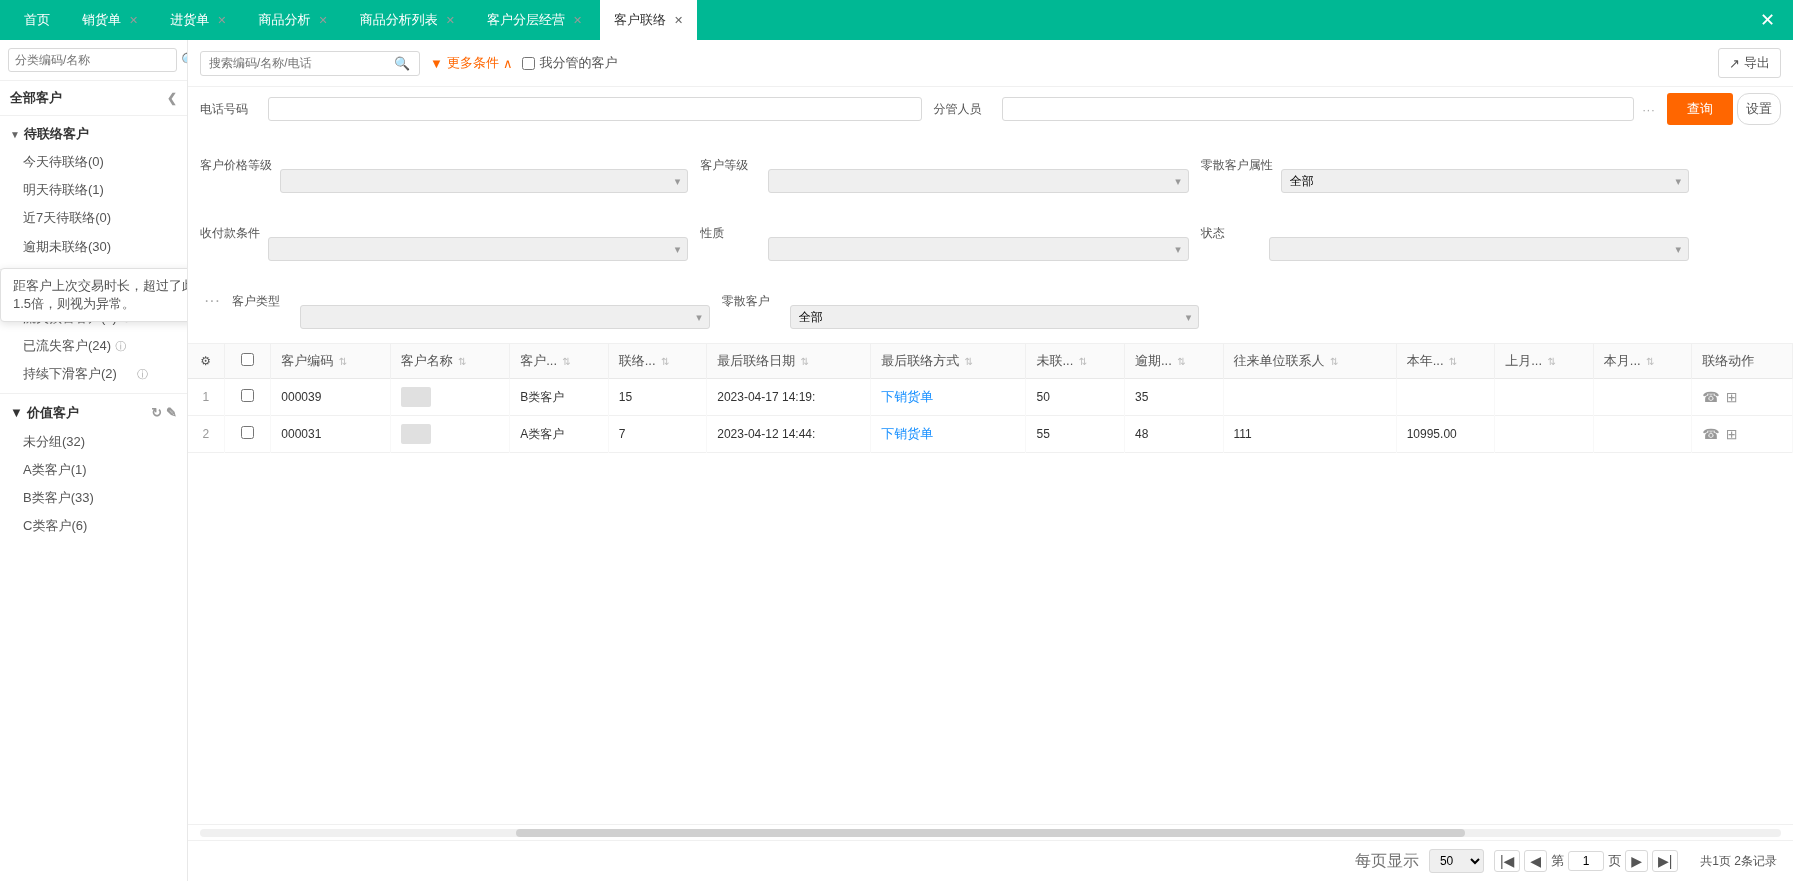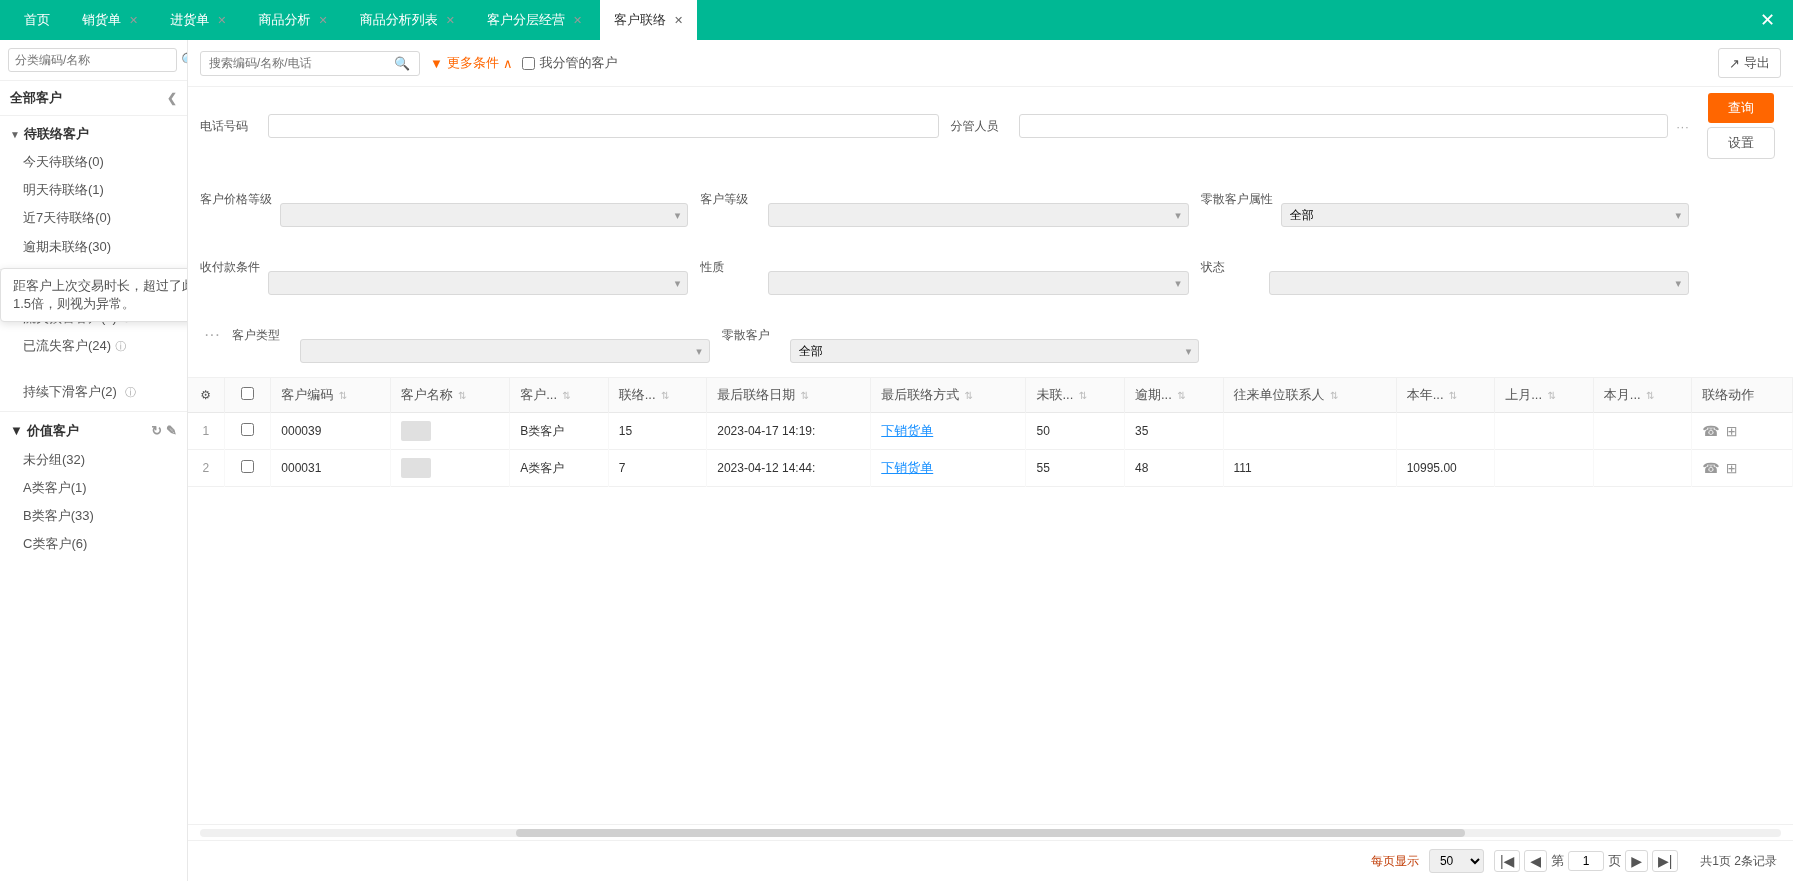--- a/index.html
+++ b/index.html
@@ -121,61 +121,61 @@
     }
     .filter-label { color: #555; font-size: 12px; white-space: nowrap; min-width: 60px; }
     .filter-select-wrap {
       flex: 1; position: relative; display: flex; align-items: center; margin-top: 32px;
     }
     .filter-select-wrap select { width: 100%; border: 1px solid #d9d9d9; border-radius: 3px; padding: 4px 24px 4px 8px; font-size: 12px; outline: none; appearance: none; cursor: pointer; }
     .filter-select-wrap::after { content: "▾"; position: absolute; right: 8px; color: #999; pointer-events: none; font-size: 11px; }
     .filter-input { flex: 1; border: 1px solid #d9d9d9; border-radius: 3px; padding: 4px 8px; font-size: 12px; outline: none; }
 
     .query-btn { background: #ff6600; color: #fff; border: none; border-radius: 3px; padding: 6px 20px; cursor: pointer; font-size: 13px; }
-    .settings-btn { background: #fff; color: #555; border: 1px solid #d9d9d9; border-radius: 4px; padding: 6px 20px; cursor: pointer; font-size: 13px; }
+    .settings-btn { background: #fff; color: #555; border: 1px solid #d9d9d9; border-radius: 12px; padding: 6px 8px; cursor: pointer; font-size: 13px; }
 
     .filter-last-row {
       display: flex; align-items: center; padding: 6px 0; gap: 12px;
     }
     .dots-btn { color: #aaa; cursor: pointer; font-size: 16px; margin-left: 4px; }
 
     
     .table-area { flex: 1; overflow: auto; background: #fff; margin: 0; }
     table { width: 100%; border-collapse: collapse; }
     thead tr { background: #fafafa; border-bottom: 1px solid #e8e8e8; }
     thead th {
       padding: 8px 10px; text-align: left; font-weight: normal;
       color: #555; font-size: 12px; white-space: nowrap;
       border-right: 1px solid #f0f0f0; position: relative;
     }
     thead th .sort-icon { color: #bbb; font-size: 10px; margin-left: 2px; }
     tbody tr { border-bottom: 1px solid #f0f0f0; }
     tbody td { padding: 8px 10px; font-size: 12px; color: #333; white-space: nowrap; border-right: 1px solid #f8f8f8; }
     .row-num { color: #999; text-align: center; }
     .checkbox-cell { text-align: center; }
-    .action-link { color: #1890ff; text-decoration: underline; cursor: pointer; }
+    .action-link { color: #1890ff; cursor: pointer; }
     .action-icons { display: flex; gap: 6px; }
     .action-icon { color: #999; cursor: pointer; font-size: 14px; }
     .customer-name-img { width: 30px; height: 20px; background: #e0e0e0; border-radius: 2px; display: inline-block; vertical-align: middle; }
 
     
     .scrollbar-area {
       background: #fff; border-top: 1px solid #f0f0f0;
       height: 16px; display: flex; align-items: center; padding: 0 12px;
     }
     .h-scrollbar { flex: 1; height: 8px; background: #f0f0f0; border-radius: 4px; position: relative; }
     .h-scrollbar-thumb { width: 60%; height: 8px; background: #d0d0d0; border-radius: 4px; position: absolute; left: 20%; }
 
     
     .pagination-bar {
       background: #fff; border-top: 1px solid #f0f0f0;
       display: flex; align-items: center; justify-content: flex-end;
       padding: 8px 16px; gap: 10px;
     }
-    .page-size-label { font-size: 12px; color: #c2410c; }
+    .page-size-label { font-size: 16px; color: #737373; }
     .page-size-select { border: 1px solid #d9d9d9; border-radius: 3px; padding: 3px 6px; font-size: 12px; outline: none; cursor: pointer; }
     .page-nav { display: flex; align-items: center; gap: 4px; }
     .page-nav-btn { color: #555; cursor: pointer; padding: 2px 5px; font-size: 14px; border: 1px solid #d9d9d9; border-radius: 3px; background: #fff; }
     .page-info { font-size: 12px; color: #555; display: flex; align-items: center; gap: 4px; }
     .page-input { width: 36px; border: 1px solid #d9d9d9; border-radius: 3px; padding: 2px 4px; text-align: center; font-size: 12px; outline: none; }
     .total-info { font-size: 12px; color: #555; margin-left: 12px; }
 
     
     .gear-cell { width: 36px; text-align: center; }
 
@@ -261,21 +261,21 @@
       <span style="color:#ff6600; font-size:11px;">ⓘ</span>
     </div>
     <div class="sidebar-item" style="display: flex; align-items: center; gap: 4px;">
       <span>流失预警客户(3)</span>
       <span style="color:#aaa; font-size:11px;">ⓘ</span>
     </div>
     <div class="sidebar-item" style="display: flex; align-items: center; gap: 4px;">
       <span>已流失客户(24)</span>
       <span style="color:#aaa; font-size:11px;">ⓘ</span>
     </div>
-    <div class="sidebar-item" style="display: flex; align-items: center; gap: 8px; margin-top: 18px;">
+    <div class="sidebar-item" style="display: flex; align-items: center; gap: 20px;">
       <span>持续下滑客户(2)</span>
       <span style="color:#aaa; font-size:11px;">ⓘ</span>
     </div>
 
     <div class="sidebar-divider"></div>
 
     <div class="sidebar-group2-title">
       <div style="display:flex; align-items:center; gap:4px;">
         <span class="arrow">▼</span>
         <span>价值客户</span>
@@ -330,21 +330,21 @@
       <div class="filter-row">
         <div class="filter-cell">
           <span class="filter-label">电话号码</span>
           <input class="filter-input" type="text" style="">
         </div>
         <div class="filter-cell">
           <span class="filter-label">分管人员</span>
           <input class="filter-input" type="text" style="">
           <span style="color:#aaa; cursor:pointer;">···</span>
         </div>
-        <div style="display:flex; flex-direction:column; gap:4px; min-width:80px;align-items:center;">
+        <div style="display:flex; gap:4px; min-width:80px;">
           <button class="query-btn">查询</button>
           <button class="settings-btn">设置</button>
         </div>
       </div>
 
       <div class="filter-row">
         <div class="filter-cell">
           <span class="filter-label">客户价格等级</span>
           <div class="filter-select-wrap">
             <select><option></option></select>

